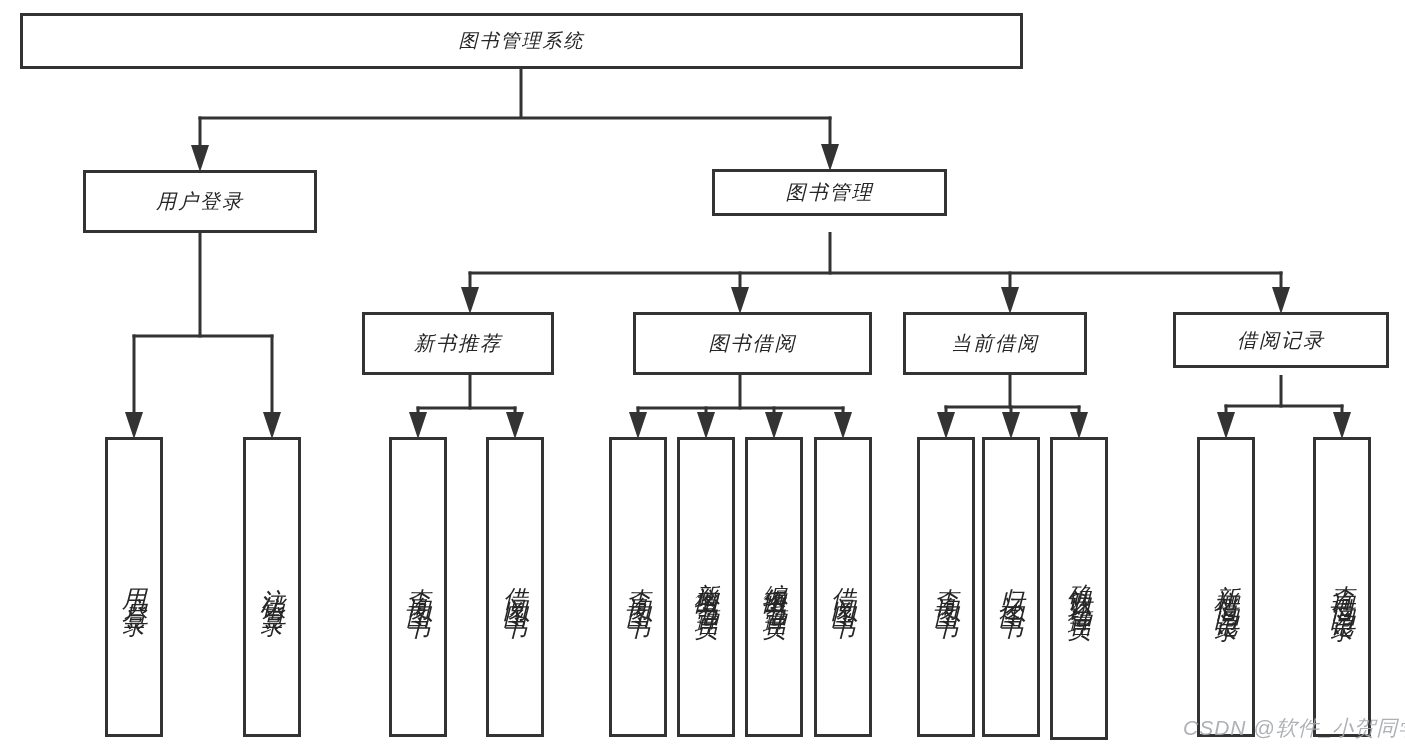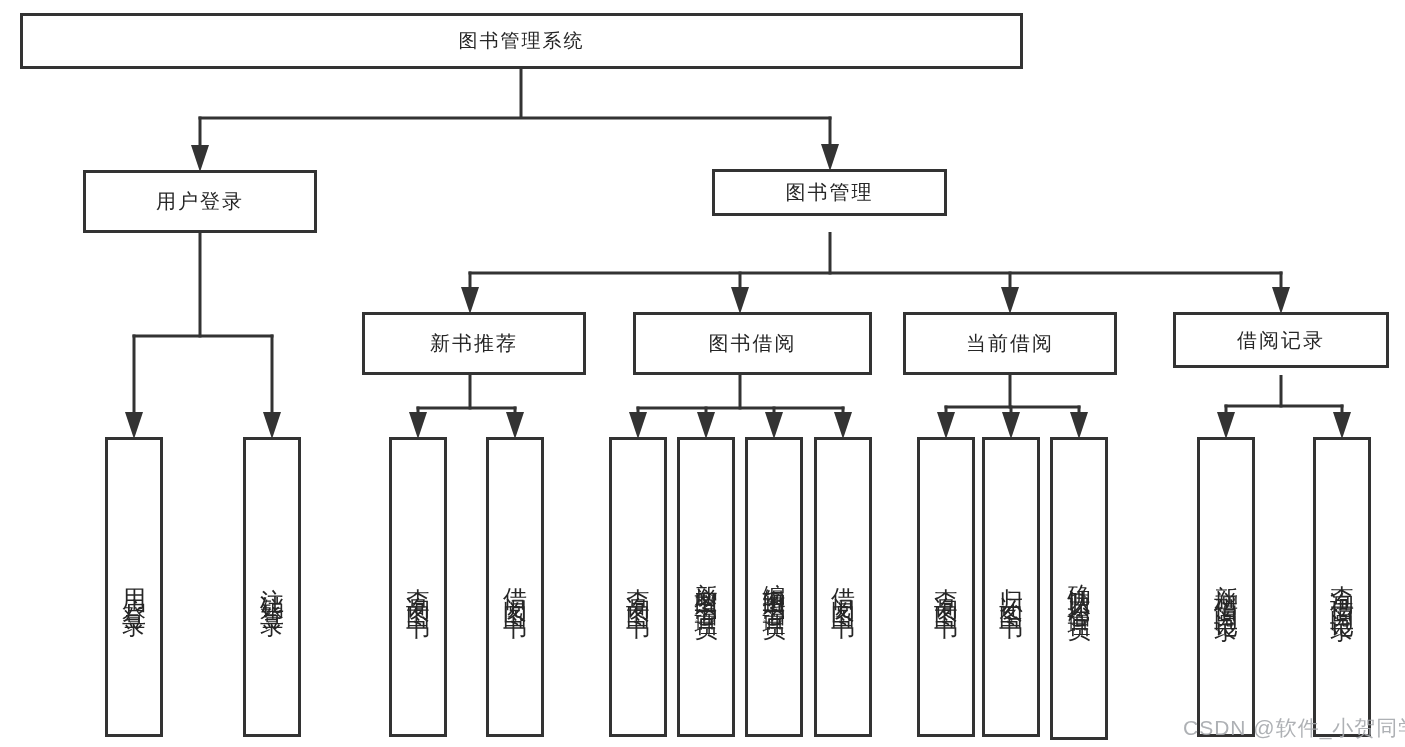--- a/index.html
+++ b/index.html
@@ -3,20 +3,21 @@
 <meta charset="utf-8">
 <style>
   html,body{margin:0;padding:0;background:#fff;}
   #canvas{
     position:relative;
     width:1405px;height:747px;
     background:#ffffff;
     font-family:"Liberation Sans", sans-serif;
     color:#262626;
     overflow:hidden;
+    font-style:italic;
   }
   #connectors{position:absolute;left:0;top:0;}
   .box{
     position:absolute;
     box-sizing:border-box;
     border:3px solid #333333;
     background:#ffffff;
     display:flex;
     align-items:center;
     justify-content:center;
@@ -114,23 +115,23 @@
       <polygon points="1217,412 1235,412 1226,439"></polygon>
       <polygon points="1333,412 1351,412 1342,439"></polygon>
     </g>
   </svg>
 
   <div class="box hbox root" style="left:20px;top:13px;width:1003px;height:56px">图书管理系统</div>
 
   <div class="box hbox" style="left:83px;top:170px;width:234px;height:63px">用户登录</div>
   <div class="box hbox" style="left:712px;top:169px;width:235px;height:47px">图书管理</div>
 
-  <div class="box hbox" style="left:362px;top:312px;width:224px;height:63px">新书推荐</div>
+  <div class="box hbox" style="left:362px;top:312px;width:192px;height:63px">新书推荐</div>
   <div class="box hbox" style="left:633px;top:312px;width:239px;height:63px">图书借阅</div>
-  <div class="box hbox" style="left:903px;top:312px;width:214px;height:63px">当前借阅</div>
+  <div class="box hbox" style="left:903px;top:312px;width:184px;height:63px">当前借阅</div>
   <div class="box hbox" style="left:1173px;top:312px;width:216px;height:56px">借阅记录</div>
 
   <div class="box vbox" style="left:105px;top:437px;width:58px;height:300px">
     <span>用户登录</span>
   </div>
   <div class="box vbox" style="left:243px;top:437px;width:58px;height:300px">
     <span>注销登录</span>
   </div>
 
   <div class="box vbox" style="left:389px;top:437px;width:58px;height:300px">

